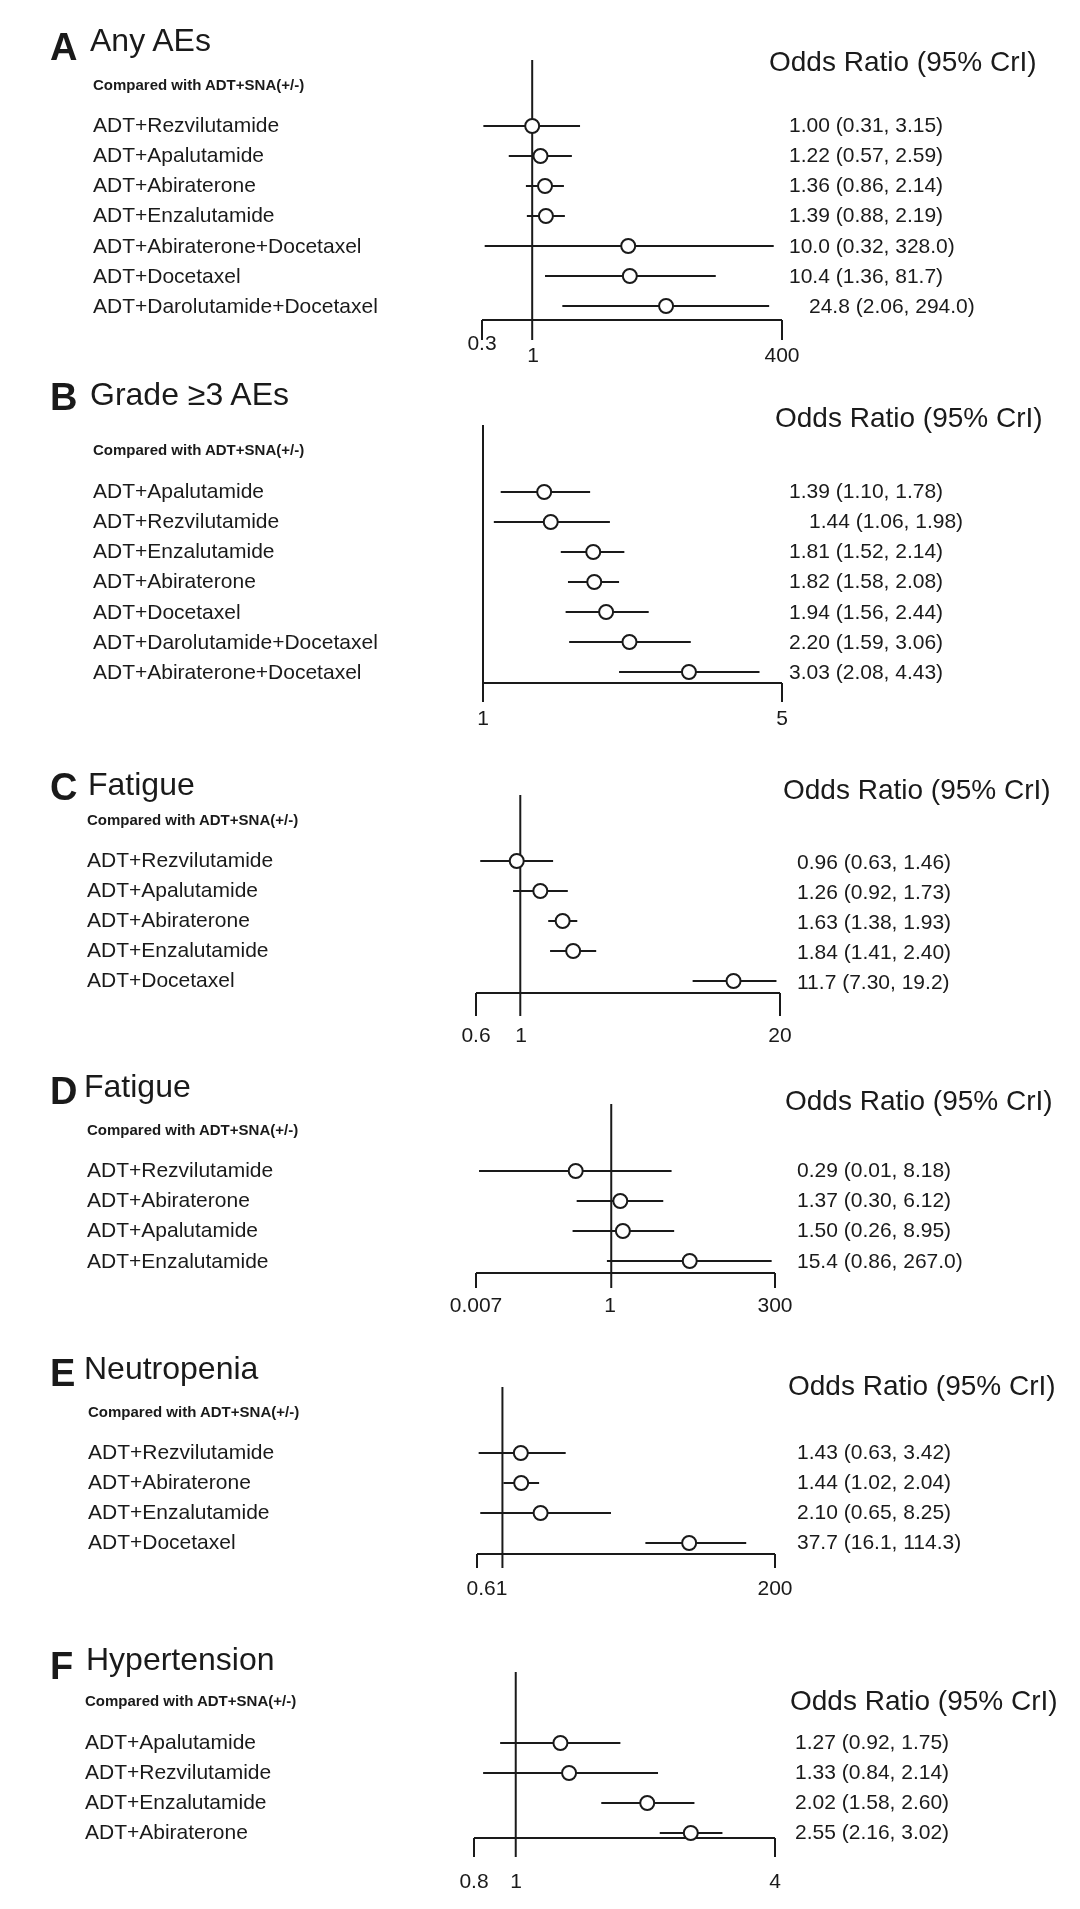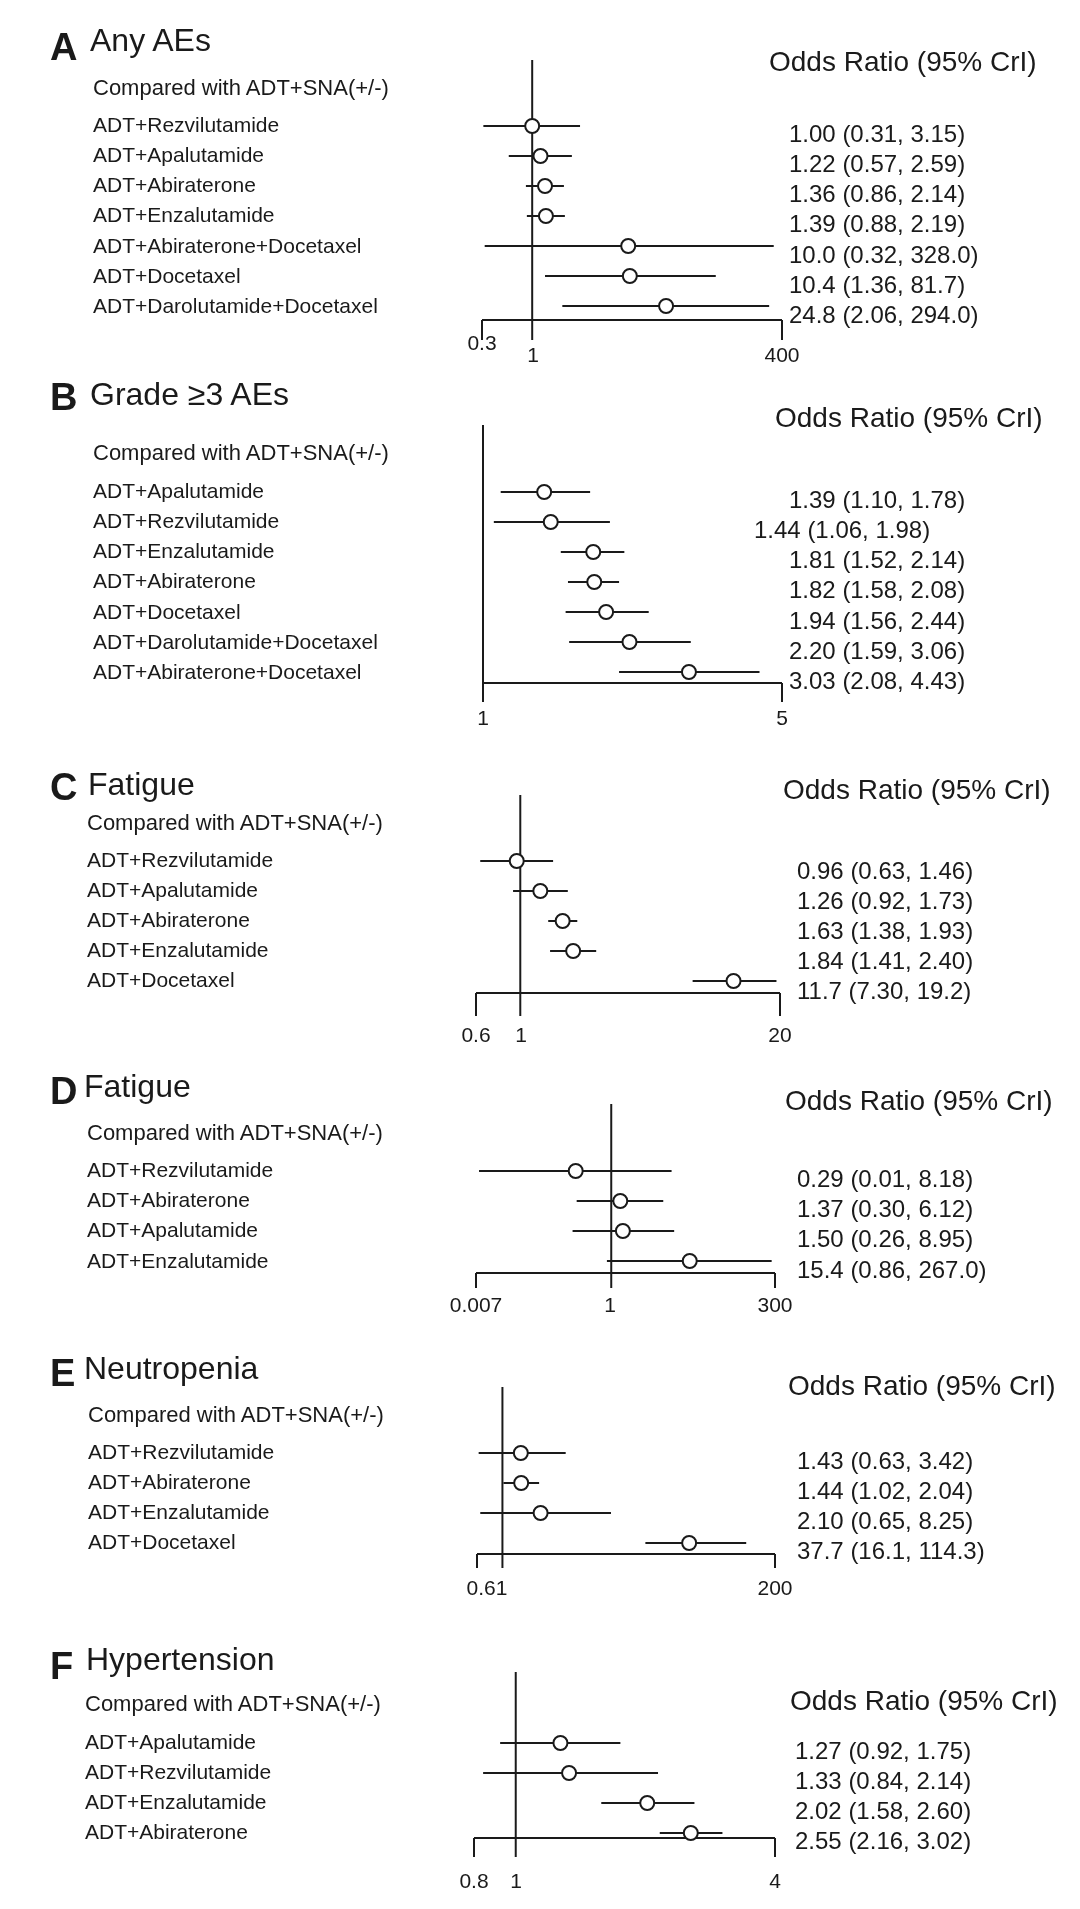--- a/index.html
+++ b/index.html
@@ -2,23 +2,23 @@
 <html><head>
 <meta charset="utf-8">
 <style>
   html, body { margin: 0; padding: 0; background: #ffffff; }
   body { width: 1080px; height: 1909px; position: relative; overflow: hidden;
          font-family: "Liberation Sans", sans-serif; color: #1a1a1a; }
   .panel { position: absolute; left: 0; width: 1080px; }
   .letter { position: absolute; font-weight: bold; font-size: 38px; line-height: 1; }
   .ptitle { position: absolute; font-size: 32px; line-height: 1; }
   .orhead { position: absolute; font-size: 28px; line-height: 1; white-space: nowrap; }
-  .cmp { position: absolute; font-weight: normal; font-size: 22px; line-height: 1; white-space: nowrap; }
+  .cmp { position: absolute; font-weight: bold; font-size: 15px; line-height: 1; white-space: nowrap; }
   .lbl { position: absolute; font-size: 21px; line-height: 1; white-space: nowrap; }
-  .val { position: absolute; font-size: 24px; line-height: 1; white-space: nowrap; margin-top: 8px; }
+  .val { position: absolute; font-size: 21px; line-height: 1; white-space: nowrap; }
   .tick { position: absolute; font-size: 21px; line-height: 1; white-space: nowrap; transform: translateX(-50%); }
   svg.plot { position: absolute; left: 0; top: 0; overflow: visible; }
 </style>
 </head>
 <body>
 
 <div class="panel">
   <div class="letter" style="left:50px;top:28px">A</div>
   <div class="ptitle" style="left:90px;top:24px">Any AEs</div>
   <div class="orhead" style="left:769px;top:48px">Odds Ratio (95% CrI)</div>
@@ -29,40 +29,40 @@
   <div class="lbl" style="left:93px;top:204px">ADT+Enzalutamide</div>
   <div class="lbl" style="left:93px;top:235px">ADT+Abiraterone+Docetaxel</div>
   <div class="lbl" style="left:93px;top:265px">ADT+Docetaxel</div>
   <div class="lbl" style="left:93px;top:295px">ADT+Darolutamide+Docetaxel</div>
   <div class="val" style="left:789px;top:114px">1.00 (0.31, 3.15)</div>
   <div class="val" style="left:789px;top:144px">1.22 (0.57, 2.59)</div>
   <div class="val" style="left:789px;top:174px">1.36 (0.86, 2.14)</div>
   <div class="val" style="left:789px;top:204px">1.39 (0.88, 2.19)</div>
   <div class="val" style="left:789px;top:235px">10.0 (0.32, 328.0)</div>
   <div class="val" style="left:789px;top:265px">10.4 (1.36, 81.7)</div>
-  <div class="val" style="left:789px;top:295px">24.8 (2.06, 294.0)</div>
+  <div class="val" style="left:809px;top:295px">24.8 (2.06, 294.0)</div>
   <div class="tick" style="left:482px;top:332px">0.3</div>
   <div class="tick" style="left:533px;top:344px">1</div>
   <div class="tick" style="left:782px;top:344px">400</div>
 </div>
 
 <div class="panel">
   <div class="letter" style="left:50px;top:378px">B</div>
   <div class="ptitle" style="left:90px;top:378px">Grade ≥3 AEs</div>
   <div class="orhead" style="left:775px;top:404px">Odds Ratio (95% CrI)</div>
   <div class="cmp" style="left:93px;top:442px">Compared with ADT+SNA(+/-)</div>
   <div class="lbl" style="left:93px;top:480px">ADT+Apalutamide</div>
   <div class="lbl" style="left:93px;top:510px">ADT+Rezvilutamide</div>
   <div class="lbl" style="left:93px;top:540px">ADT+Enzalutamide</div>
   <div class="lbl" style="left:93px;top:570px">ADT+Abiraterone</div>
   <div class="lbl" style="left:93px;top:601px">ADT+Docetaxel</div>
   <div class="lbl" style="left:93px;top:631px">ADT+Darolutamide+Docetaxel</div>
   <div class="lbl" style="left:93px;top:661px">ADT+Abiraterone+Docetaxel</div>
   <div class="val" style="left:789px;top:480px">1.39 (1.10, 1.78)</div>
-  <div class="val" style="left:754px;top:510px">1.44 (1.06, 1.98)</div>
+  <div class="val" style="left:809px;top:510px">1.44 (1.06, 1.98)</div>
   <div class="val" style="left:789px;top:540px">1.81 (1.52, 2.14)</div>
   <div class="val" style="left:789px;top:570px">1.82 (1.58, 2.08)</div>
   <div class="val" style="left:789px;top:601px">1.94 (1.56, 2.44)</div>
   <div class="val" style="left:789px;top:631px">2.20 (1.59, 3.06)</div>
   <div class="val" style="left:789px;top:661px">3.03 (2.08, 4.43)</div>
   <div class="tick" style="left:483px;top:707px">1</div>
   <div class="tick" style="left:782px;top:707px">5</div>
 </div>
 
 <div class="panel">

